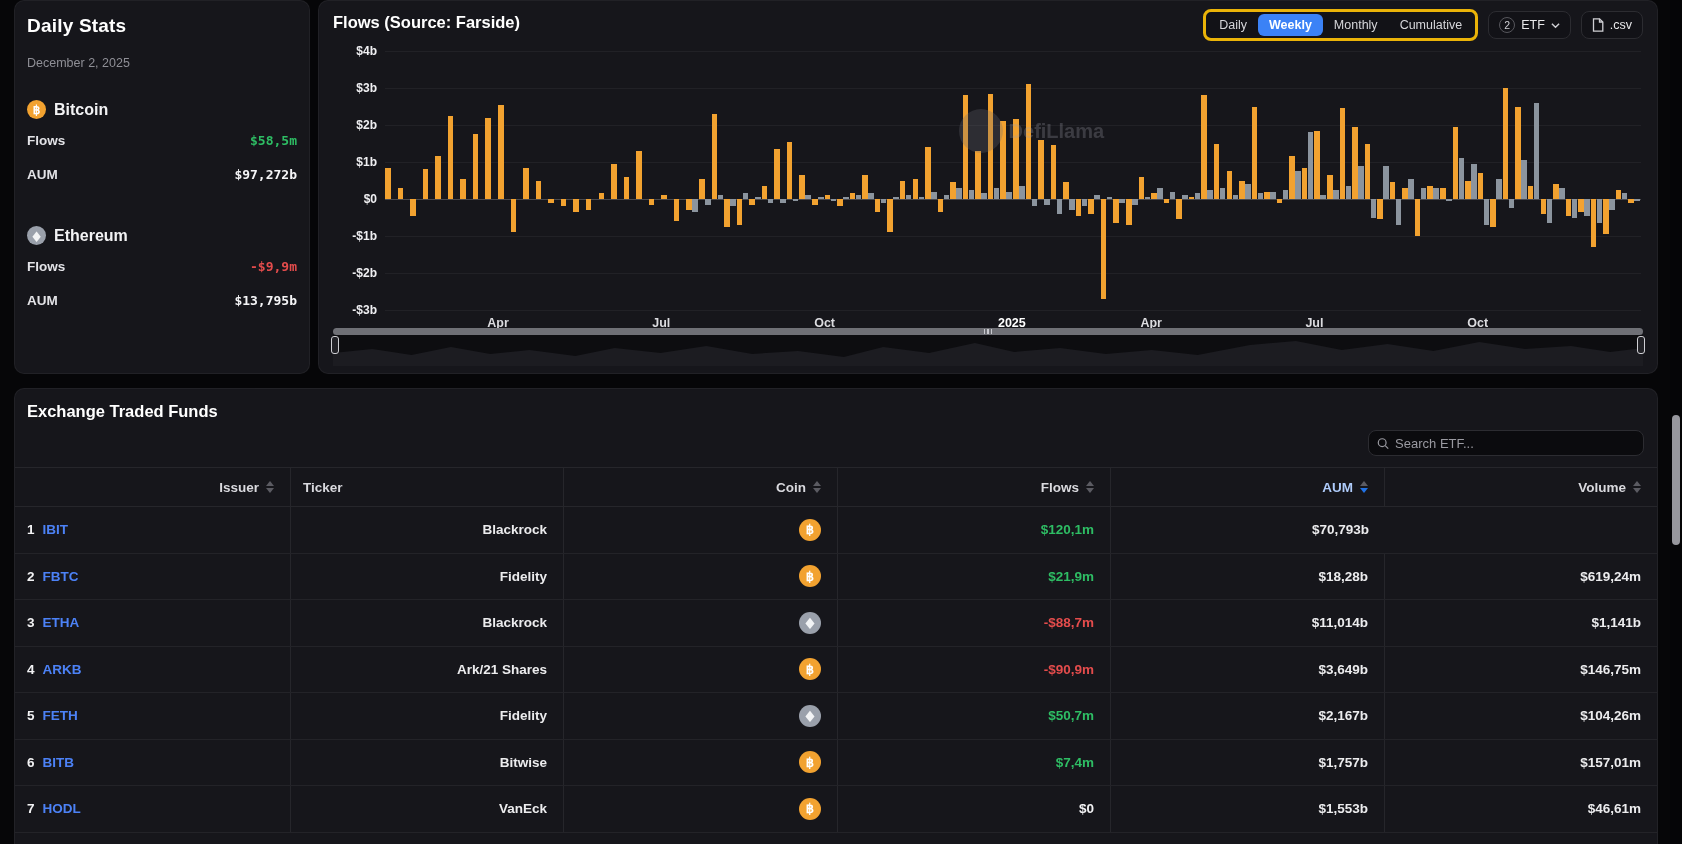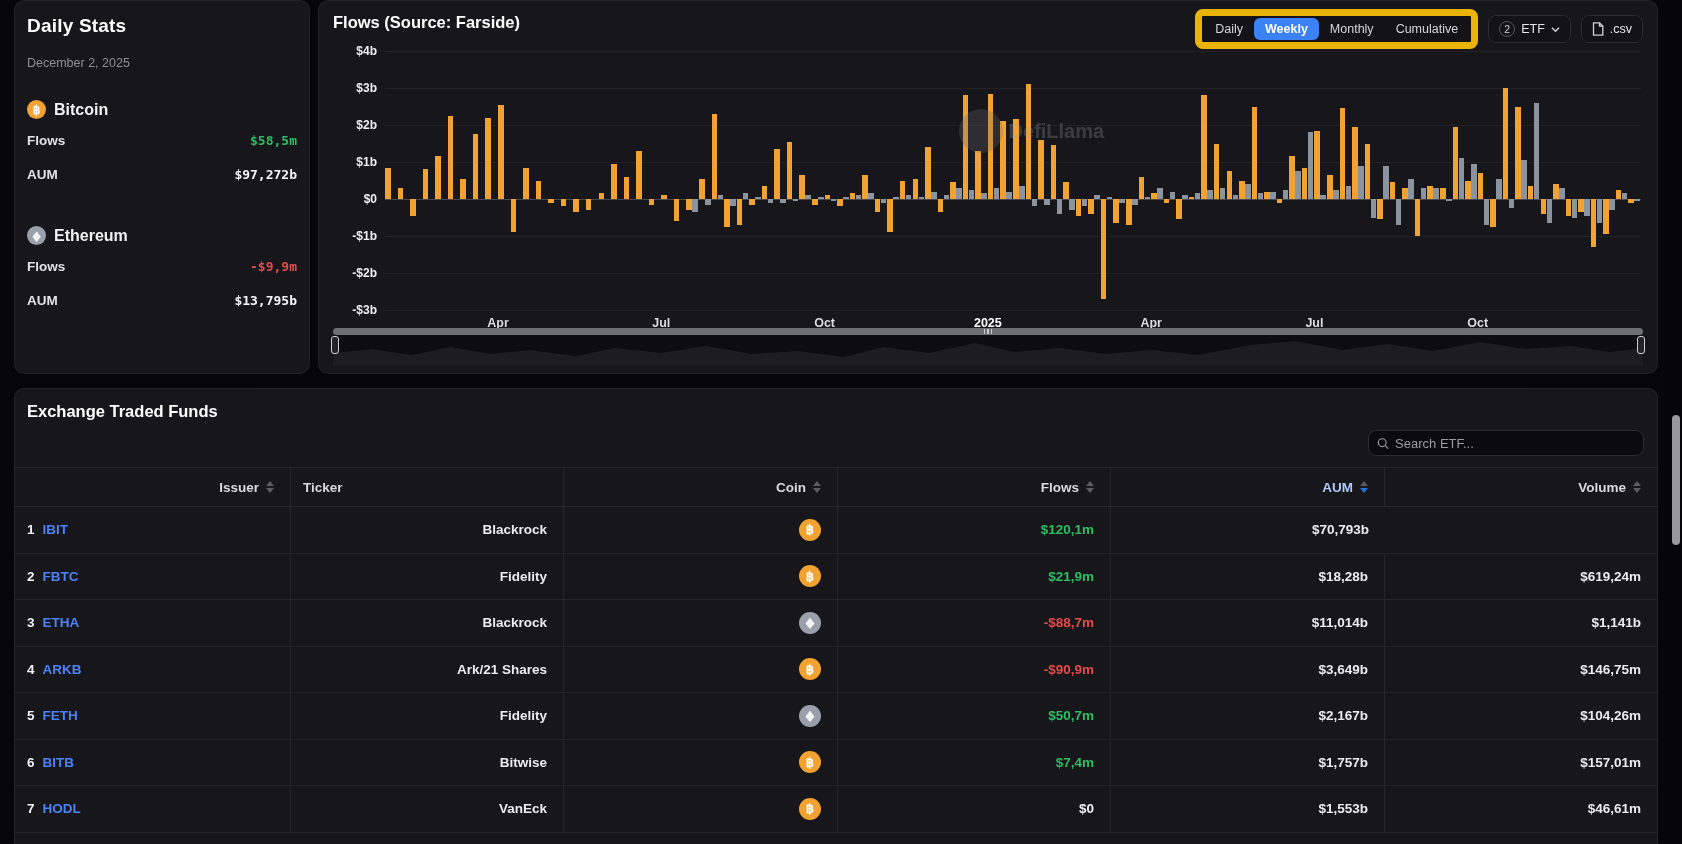--- a/index.html
+++ b/index.html
@@ -22,39 +22,39 @@
   .coin-name { font-size:16px; font-weight:bold; color:#f2f2f4; }
   .stat-row { display:flex; justify-content:space-between; align-items:center; margin:0 0 19px 0; }
   .stat-label { font-size:13.5px; font-weight:bold; color:#e3e3e7; }
   .stat-value { font-family:"DejaVu Sans Mono", monospace; font-size:13px; font-weight:bold; color:#f5f5f7; }
   .v-pos { color:#2EBD64; } .v-neg { color:#E44C4C; }
 
   
   #chart-panel { left:318px; top:0; width:1340px; height:374px; padding:12px 14px; }
   .chart-title { font-size:16.5px; font-weight:bold; color:#ffffff; }
   .chart-controls { position:absolute; top:8px; right:14px; display:flex; gap:10px; align-items:center; }
-  .tab-group { display:flex; align-items:center; border:7px solid #eab308; background:#121217; border-radius:8px; padding:2px; }
+  .tab-group { display:flex; align-items:center; border:3px solid #eab308; background:#121217; border-radius:8px; padding:2px; }
   .tab { font-size:12.5px; color:#d6d6da; padding:4px 11px; border-radius:6px; cursor:pointer; white-space:nowrap; }
   .tab.selected { background:#3b82f6; color:#ffffff; font-weight:bold; }
   .ctrl-btn { display:flex; align-items:center; gap:6px; border:1px solid #2c2c31; background:#121217; border-radius:8px;
               padding:4px 10px; font-size:12.5px; color:#e8e8ea; height:28px; cursor:pointer; }
   .count-circle { width:16px; height:16px; border:1px solid #56565c; border-radius:50%; font-size:10.5px; color:#cfcfd4;
                   display:flex; align-items:center; justify-content:center; }
   .chev { width:9px; height:9px; }
 
   .plot-wrap { position:absolute; left:66px; right:16px; top:50px; height:259px; }
   .gridline { position:absolute; left:0; right:0; height:1px; background:rgba(255,255,255,0.05); }
   .gridline.zero { background:rgba(255,255,255,0.22); }
   .ytick { position:absolute; right:calc(100% + 8px); transform:translateY(-7px); font-size:12px; font-weight:bold; color:#efeff2; white-space:nowrap; }
   .bar { position:absolute; width:5.5px; }
   .bar-btc { background:#F2A230; }
   .bar-eth { background:#8B949E; }
   .xaxis { position:absolute; left:66px; right:16px; top:315px; height:18px; }
   .xtick { position:absolute; transform:translateX(-50%); font-size:12.5px; font-weight:bold; color:#dcdce0; }
-  .xtick.strong { color:#ffffff; }
+  .xtick.strong { color:#ffffff;margin-left:24px; }
   .watermark { position:absolute; left:47.8%; top:108px; display:flex; align-items:center; gap:6px; opacity:0.28; pointer-events:none; }
   .watermark .wm-circle { width:44px; height:44px; border-radius:50%; background:#6a6a72; }
   .watermark .wm-text { font-size:20px; font-weight:bold; color:#9d9da6; }
 
   
   .brush { position:absolute; left:14px; right:14px; top:327px; height:38px; }
   .brush-bar { position:absolute; left:0; right:0; top:0; height:7px; background:#6f7076; border-radius:4px; }
   .brush-grip { position:absolute; left:50%; top:1px; width:14px; height:5px; transform:translateX(-50%);
                 display:flex; gap:2px; justify-content:center; }
   .brush-grip i { width:1.5px; height:5px; background:#c9c9cf; display:block; }

